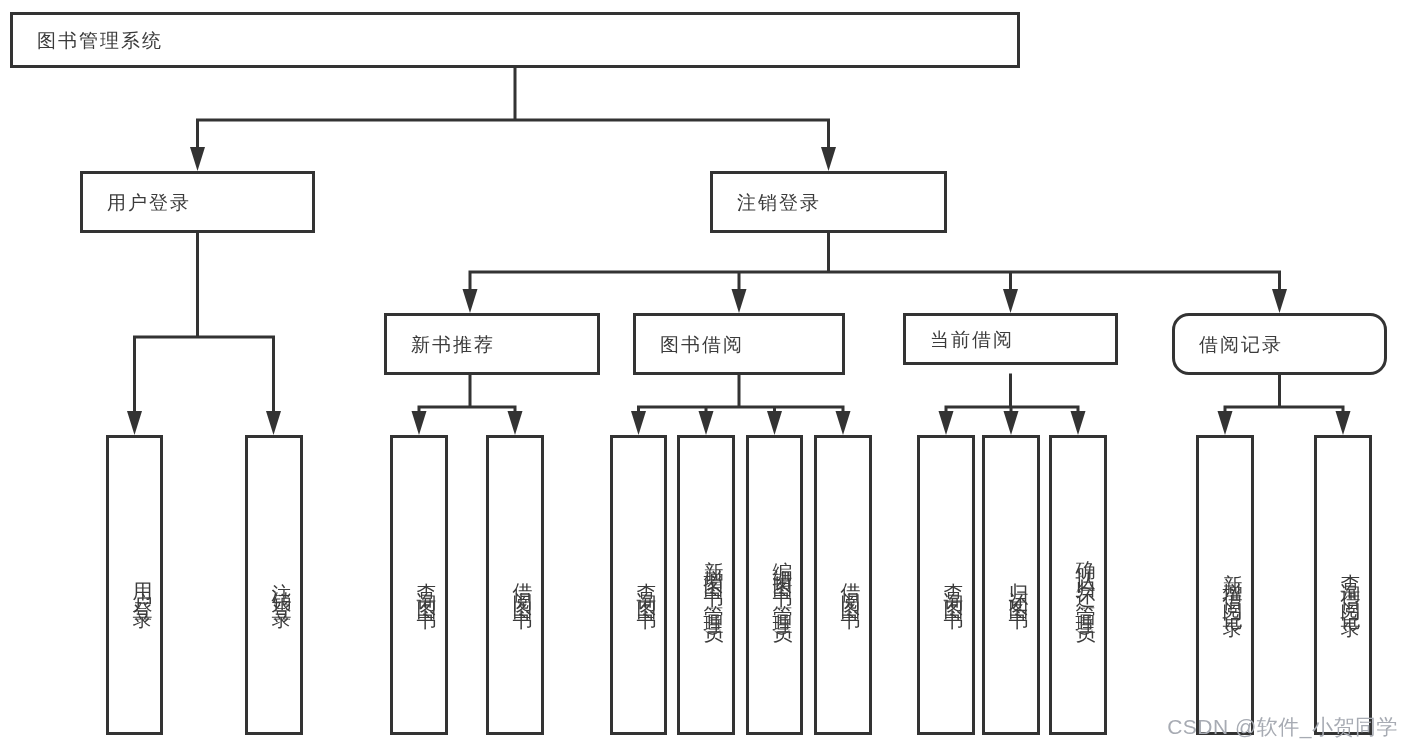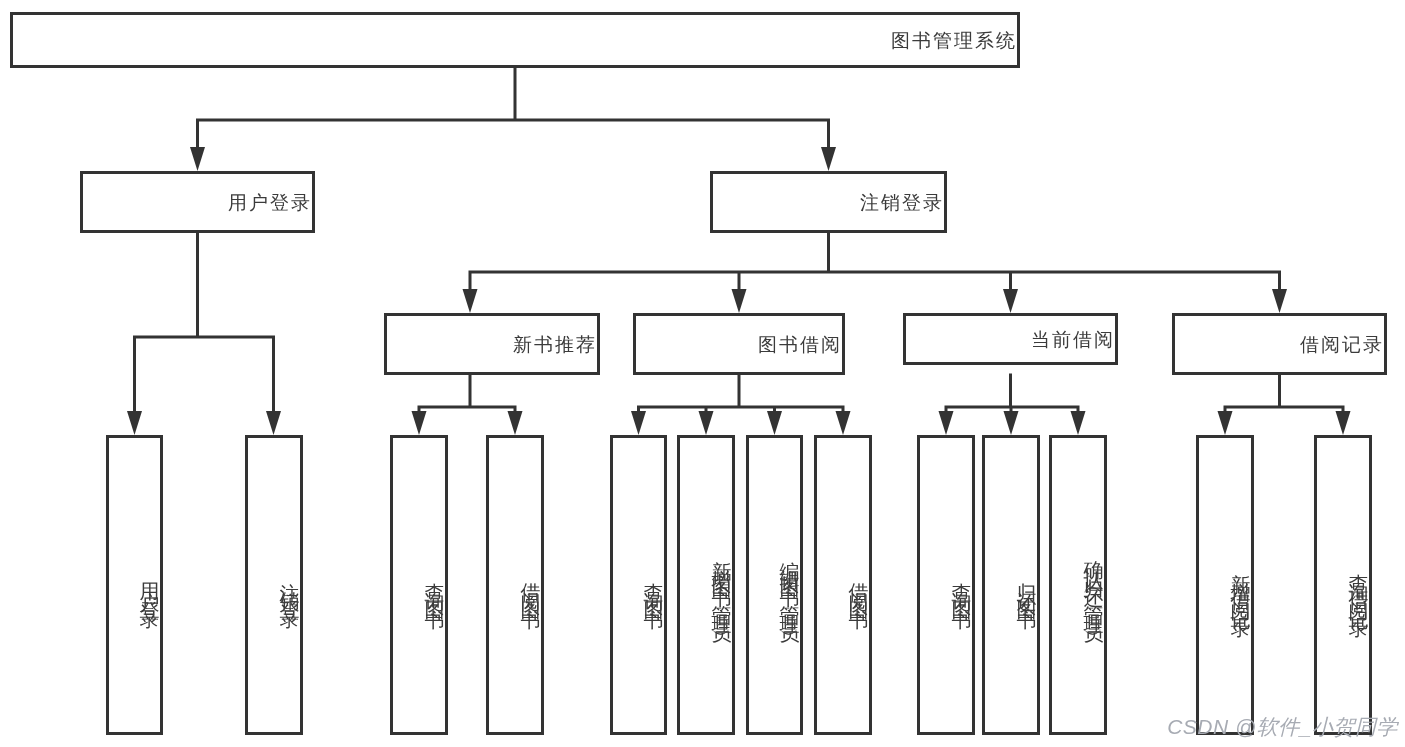--- a/index.html
+++ b/index.html
@@ -14,22 +14,23 @@
     position:relative;
     width:1405px;height:747px;
     background:var(--bg);
   }
   .stage svg{position:absolute;left:0;top:0;pointer-events:none;}
   .box{
     position:absolute;
     box-sizing:border-box;
     border:3px solid var(--line);
     background:var(--bg);
-    display:flex;align-items:center;justify-content:flex-end;
+    display:flex;align-items:center;justify-content:flex-start;
     color:var(--text);
+    padding-left:24px;
   }
   .box.h span{
     font-size:19px;
     letter-spacing:2px;
     line-height:1;
     white-space:nowrap;
   }
   .box.v span{
     writing-mode:vertical-rl;
     text-orientation:mixed;
@@ -38,21 +39,20 @@
     line-height:1;
   }
   .watermark{
     position:absolute;
     top:713px;right:7px;
     font-size:21px;
     letter-spacing:0.5px;
     color:var(--wm);
     z-index:5;
     white-space:nowrap;
-    font-style:italic;
   }
 </style>
 </head>
 <body>
 
 <div class="stage">
   <svg id="connectors" width="1405" height="747" viewBox="0 0 1405 747">
       <g>
         <path d="M 515 68 L 515 120 M 197.5 120 L 828.5 120 M 197.5 120 L 197.5 153 M 828.5 120 L 828.5 153" fill="none" stroke="var(--line)" stroke-width="3" stroke-linecap="square"></path>
         <polygon points="190,147 205,147 197.5,171" fill="var(--line)"></polygon>
@@ -106,21 +106,21 @@
       </div>
       <div class="box h" style="left: 384px; top: 313px; width: 216px; height: 62px;">
         <span>新书推荐</span>
       </div>
       <div class="box h" style="left: 633px; top: 313px; width: 212px; height: 62px;">
         <span>图书借阅</span>
       </div>
       <div class="box h" style="left: 903px; top: 313px; width: 215px; height: 52px;">
         <span>当前借阅</span>
       </div>
-      <div class="box h" style="left: 1172px; top: 313px; width: 215px; height: 62px;">
+      <div class="box h" style="left: 1172px; top: 313px; width: 215px; height: 62px; border-radius: 17px;">
         <span>借阅记录</span>
       </div>
       <div class="box v" style="left: 106px; top: 435px; width: 57px; height: 300px;">
         <span>用户登录</span>
       </div>
       <div class="box v" style="left: 245px; top: 435px; width: 58px; height: 300px;">
         <span>注销登录</span>
       </div>
       <div class="box v" style="left: 390px; top: 435px; width: 58px; height: 300px;">
         <span>查询图书</span>

